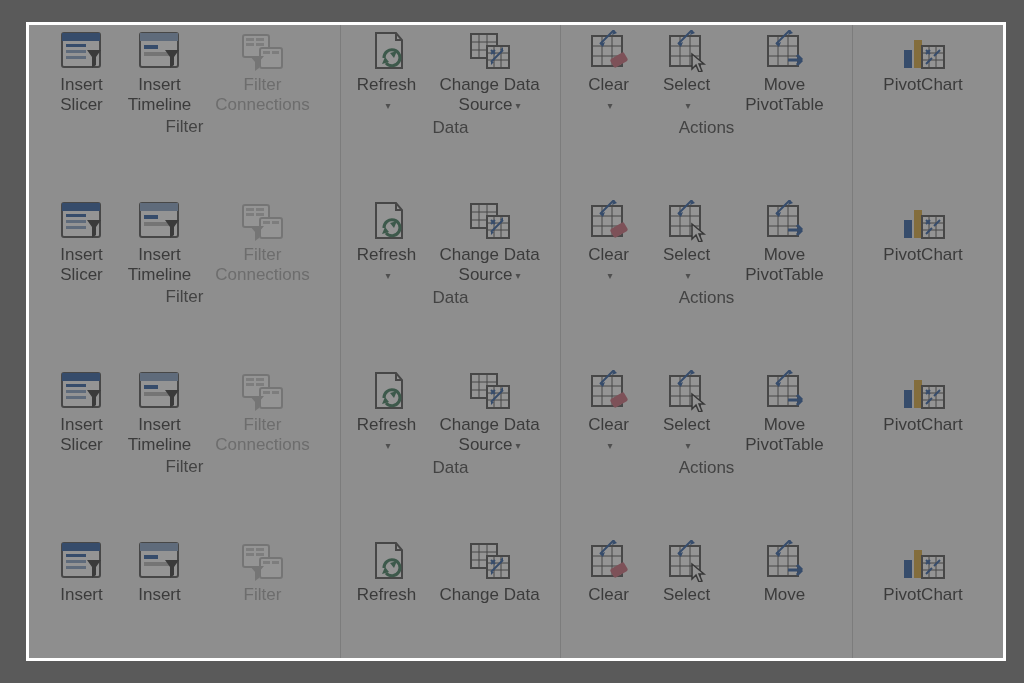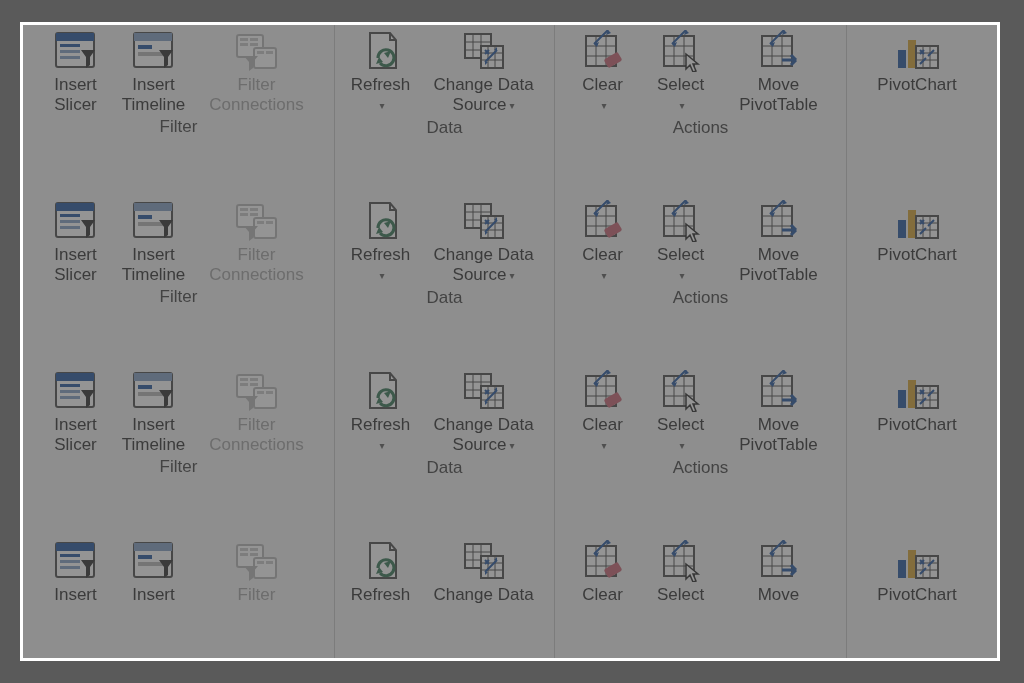--- a/index.html
+++ b/index.html
@@ -1,16 +1,16 @@
 <!DOCTYPE html>
 <html><head>
 <meta charset="utf-8">
 <style>
   html,body{margin:0;padding:0;width:1024px;height:683px;background:#5a5a5a;font-family:"Segoe UI",Arial,sans-serif;overflow:hidden}
-  .frame{position:absolute;left:20px;top:22px;width:980px;height:639px;border:3px solid #fff;box-sizing:border-box;overflow:hidden}
+  .frame{position:absolute;left:26px;top:22px;width:980px;height:639px;border:3px solid #fff;box-sizing:border-box;overflow:hidden}
   .overlay{position:absolute;inset:0;background:rgba(60,60,60,.55);pointer-events:none}
   .chunk{position:relative;background:#f1f1f1}
   .ribbon-row{display:flex;height:170px}
   .group{display:flex;flex-direction:column;align-items:center;border-right:1px solid #c9c9c9;padding:4px 6px 0;box-sizing:border-box}
   .group:last-child{border-right:none}
   .buttons{display:flex;gap:0;justify-content:center}
   .btn{display:flex;flex-direction:column;align-items:center;width:auto;min-width:70px;padding:0 4px;cursor:default}
   .btn .icon{width:48px;height:44px;display:flex;align-items:center;justify-content:center}
   .btn .lbl{font-size:17px;color:#3a3a3a;text-align:center;line-height:20px;margin-top:2px;white-space:pre}
   .btn.disabled .lbl{color:#a8a8a8}

